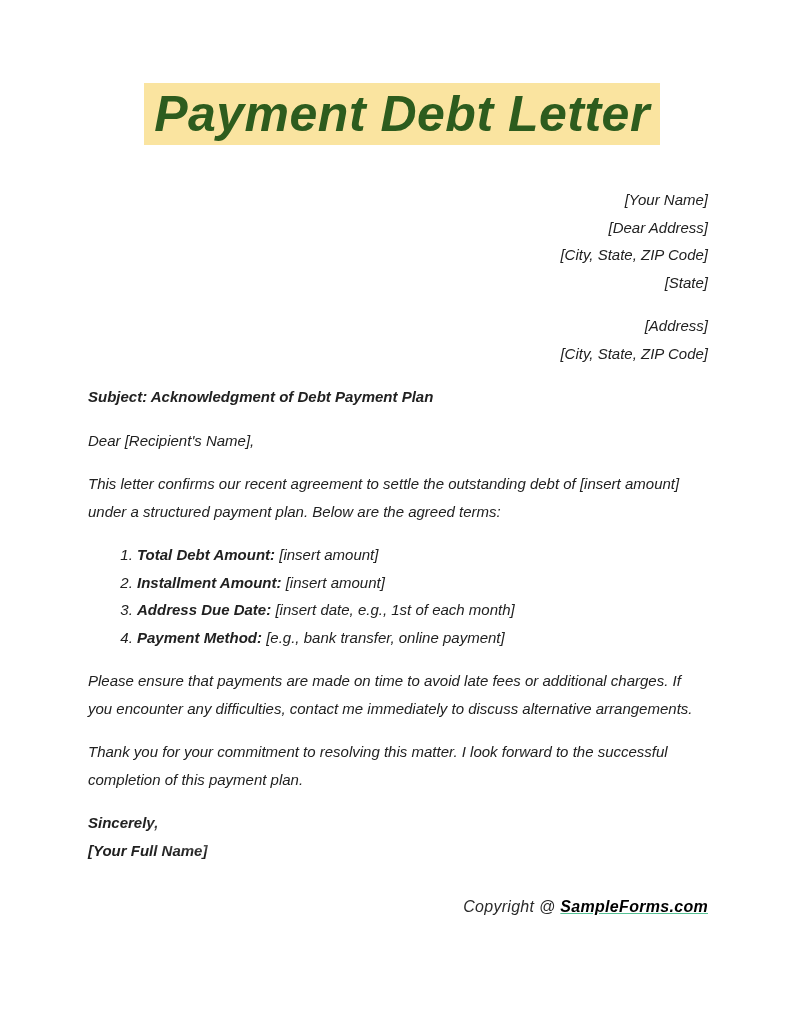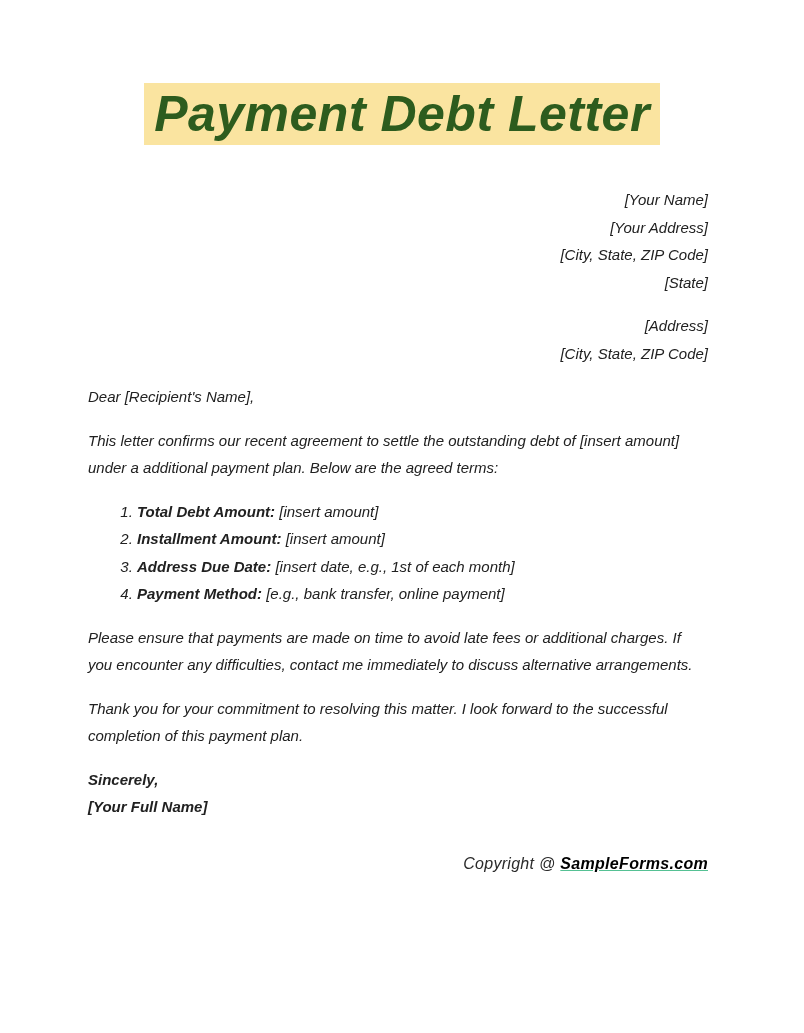--- a/index.html
+++ b/index.html
@@ -74,34 +74,35 @@
 <div class="page">
 
   <div class="title-wrap">
     <h1 class="title">Payment Debt Letter</h1>
   </div>
 
   <main class="content">
 
     <div class="block">
       <div>[Your Name]</div>
-      <div>[Your Address]</div>
+      <div>[Dear Address]</div>
       <div>[City, State, ZIP Code]</div>
       <div>[State]</div>
     </div>
 
     <div class="block">
       <div>[Address]</div>
       <div>[City, State, ZIP Code]</div>
     </div>
 
+    <p class="para bold">Subject: Acknowledgment of Debt Payment Plan</p>
 
     <p class="para">Dear [Recipient's Name],</p>
 
-    <p class="para">This letter confirms our recent agreement to settle the outstanding debt of [insert amount] under a additional payment plan. Below are the agreed terms:</p>
+    <p class="para">This letter confirms our recent agreement to settle the outstanding debt of [insert amount] under a structured payment plan. Below are the agreed terms:</p>
 
     <ol class="terms-list">
       <li>
         <span class="bold">Total Debt Amount:</span>
         <span>[insert amount]</span>
       </li>
       <li>
         <span class="bold">Installment Amount:</span>
         <span>[insert amount]</span>
       </li>

